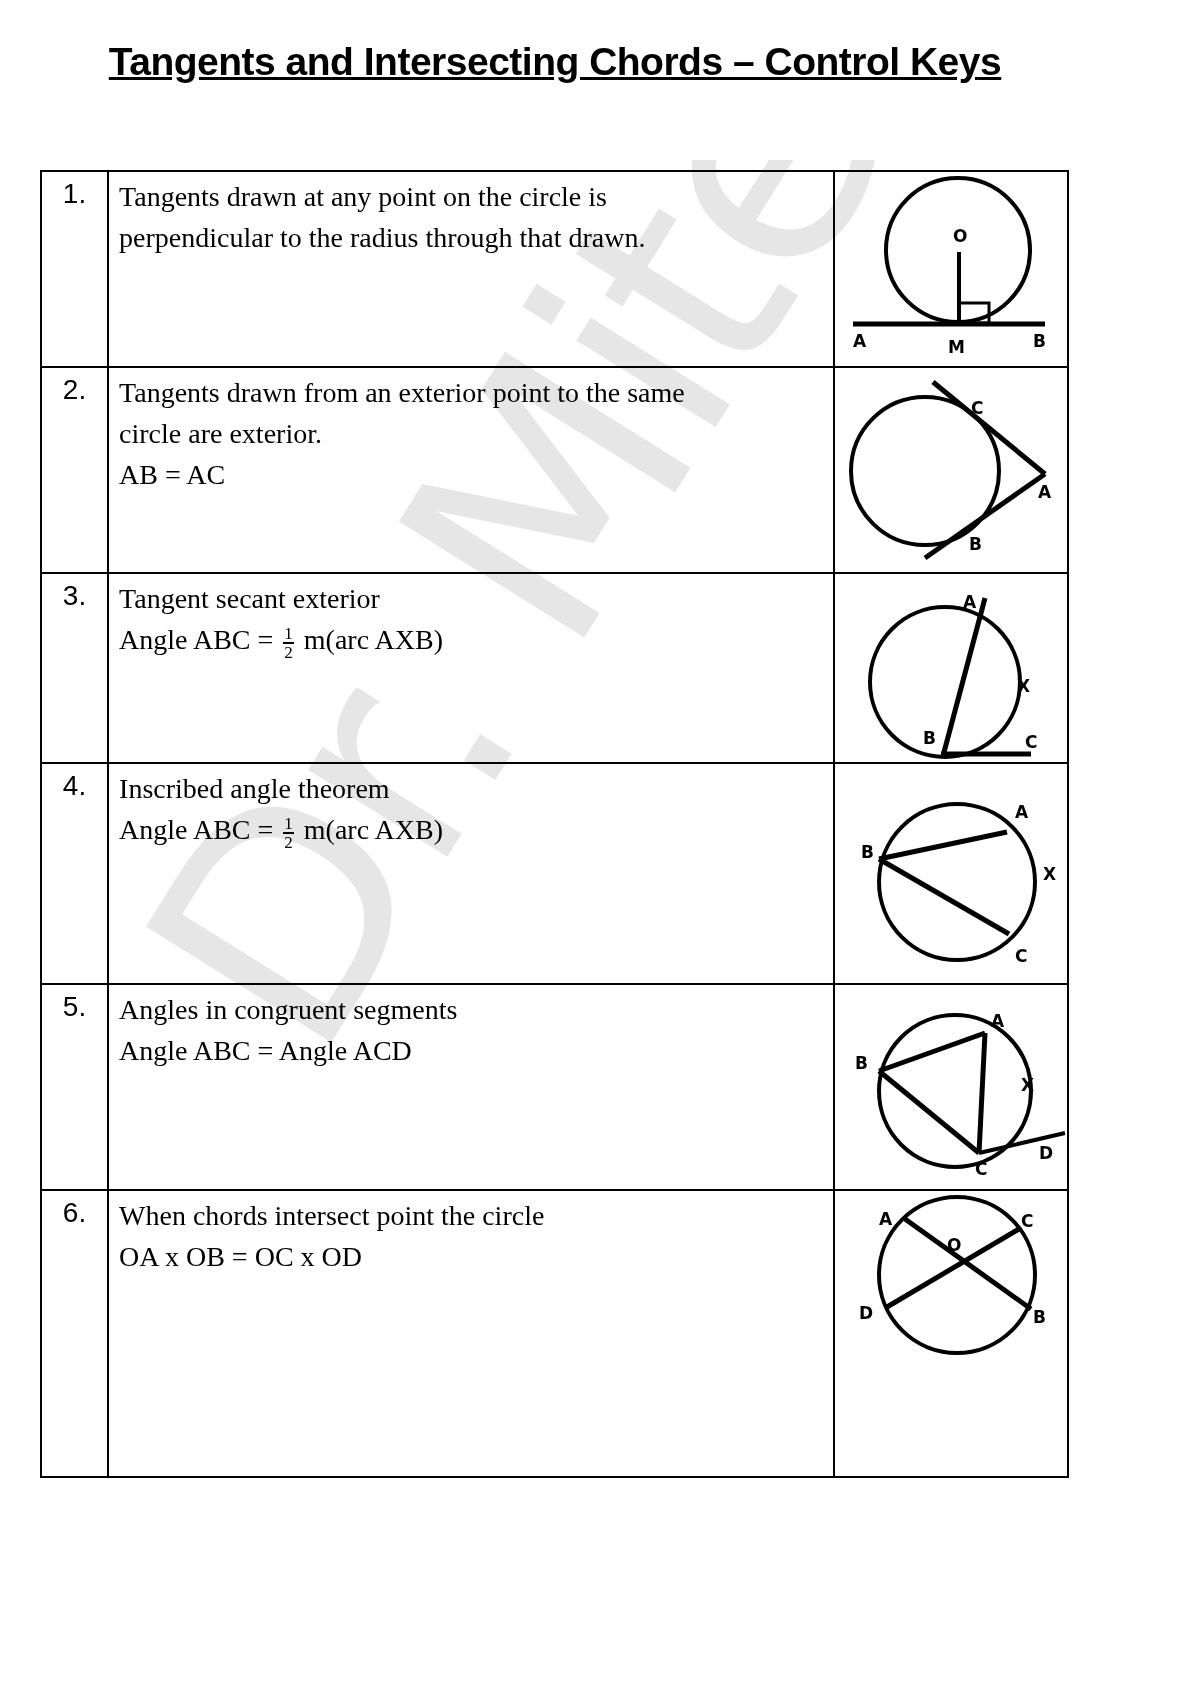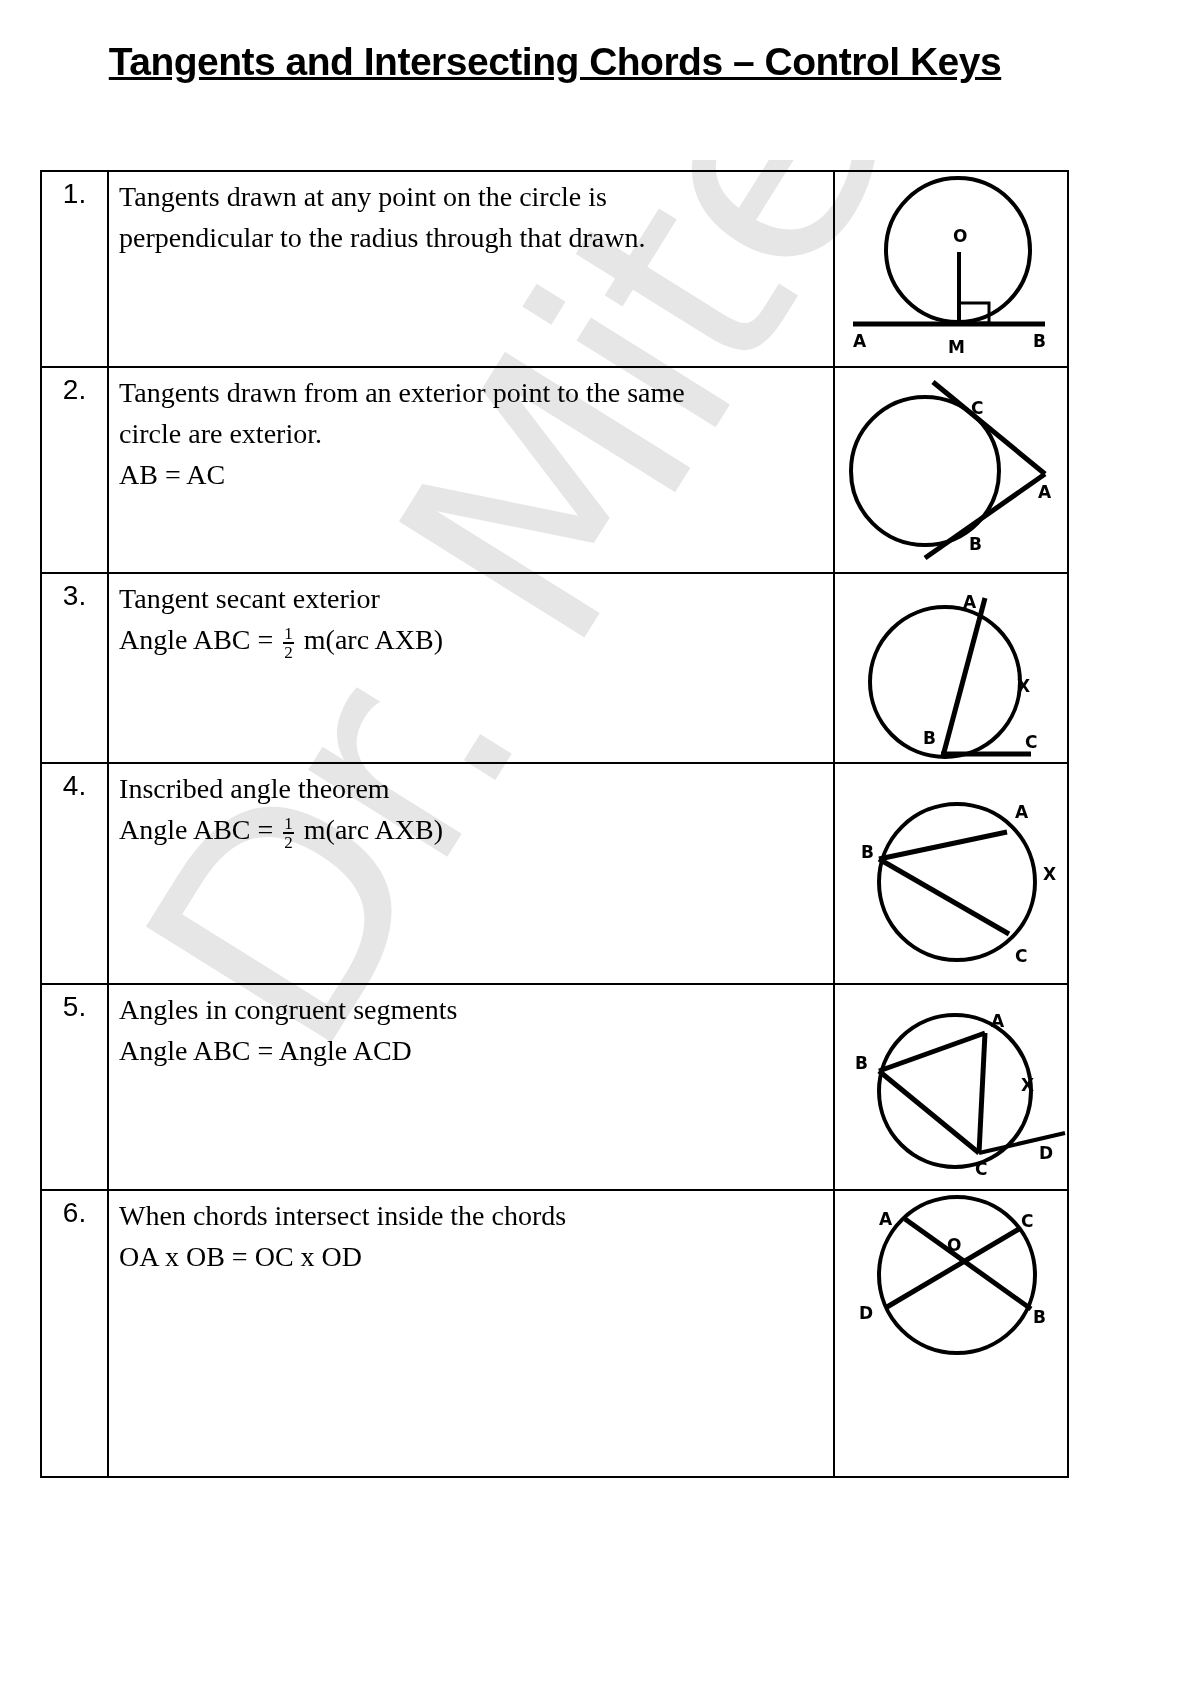--- a/index.html
+++ b/index.html
@@ -131,21 +131,21 @@
         <text x="186" y="106">X</text>
         <text x="140" y="190">C</text>
         <text x="204" y="174">D</text>
       </svg>
     </td>
   </tr>
 
   <tr style="height:287px;">
     <td class="num">6.</td>
     <td class="text">
-      <span class="line">When chords intersect inside the chords</span>
+      <span class="line">When chords intersect point the circle</span>
       <span class="line">OA x OB = OC x OD</span>
     </td>
     <td class="fig">
       <svg width="232" height="285" viewBox="0 0 232 285">
         <circle cx="122" cy="84" r="78" fill="none" stroke="#000" stroke-width="4"></circle>
         <line x1="70" y1="28" x2="196" y2="118" stroke="#000" stroke-width="5"></line>
         <line x1="184" y1="38" x2="52" y2="116" stroke="#000" stroke-width="5"></line>
         <text x="44" y="34">A</text>
         <text x="186" y="36">C</text>
         <text x="112" y="60">O</text>

